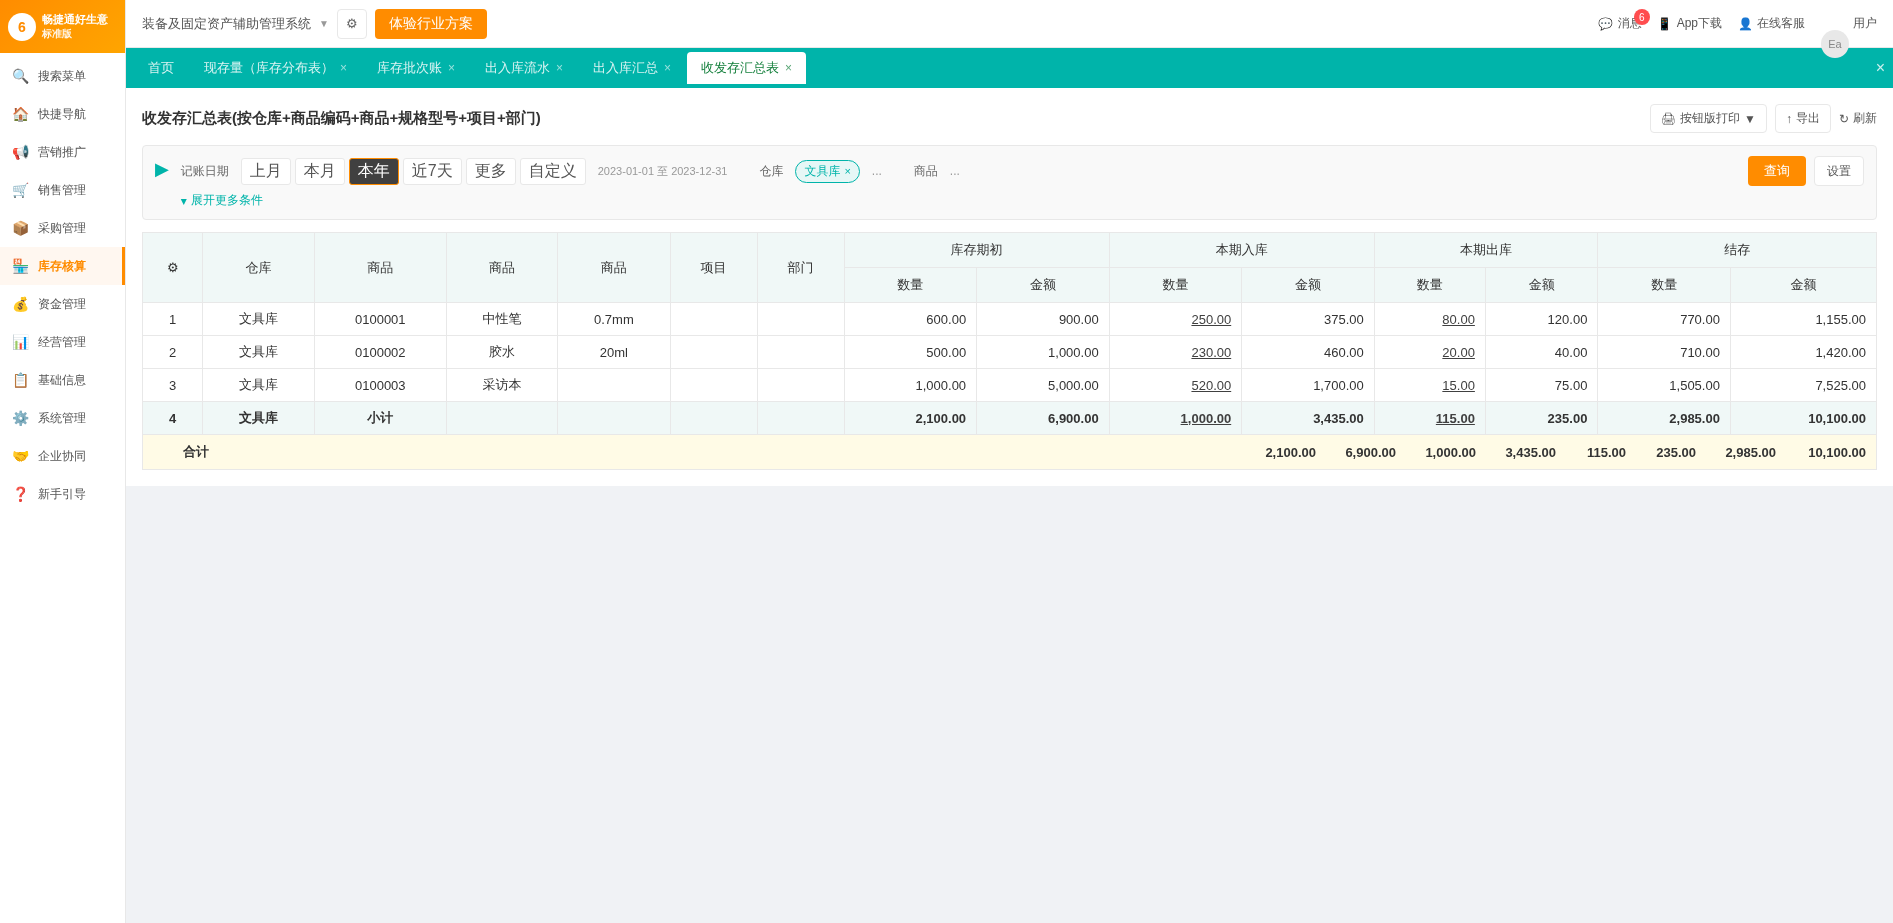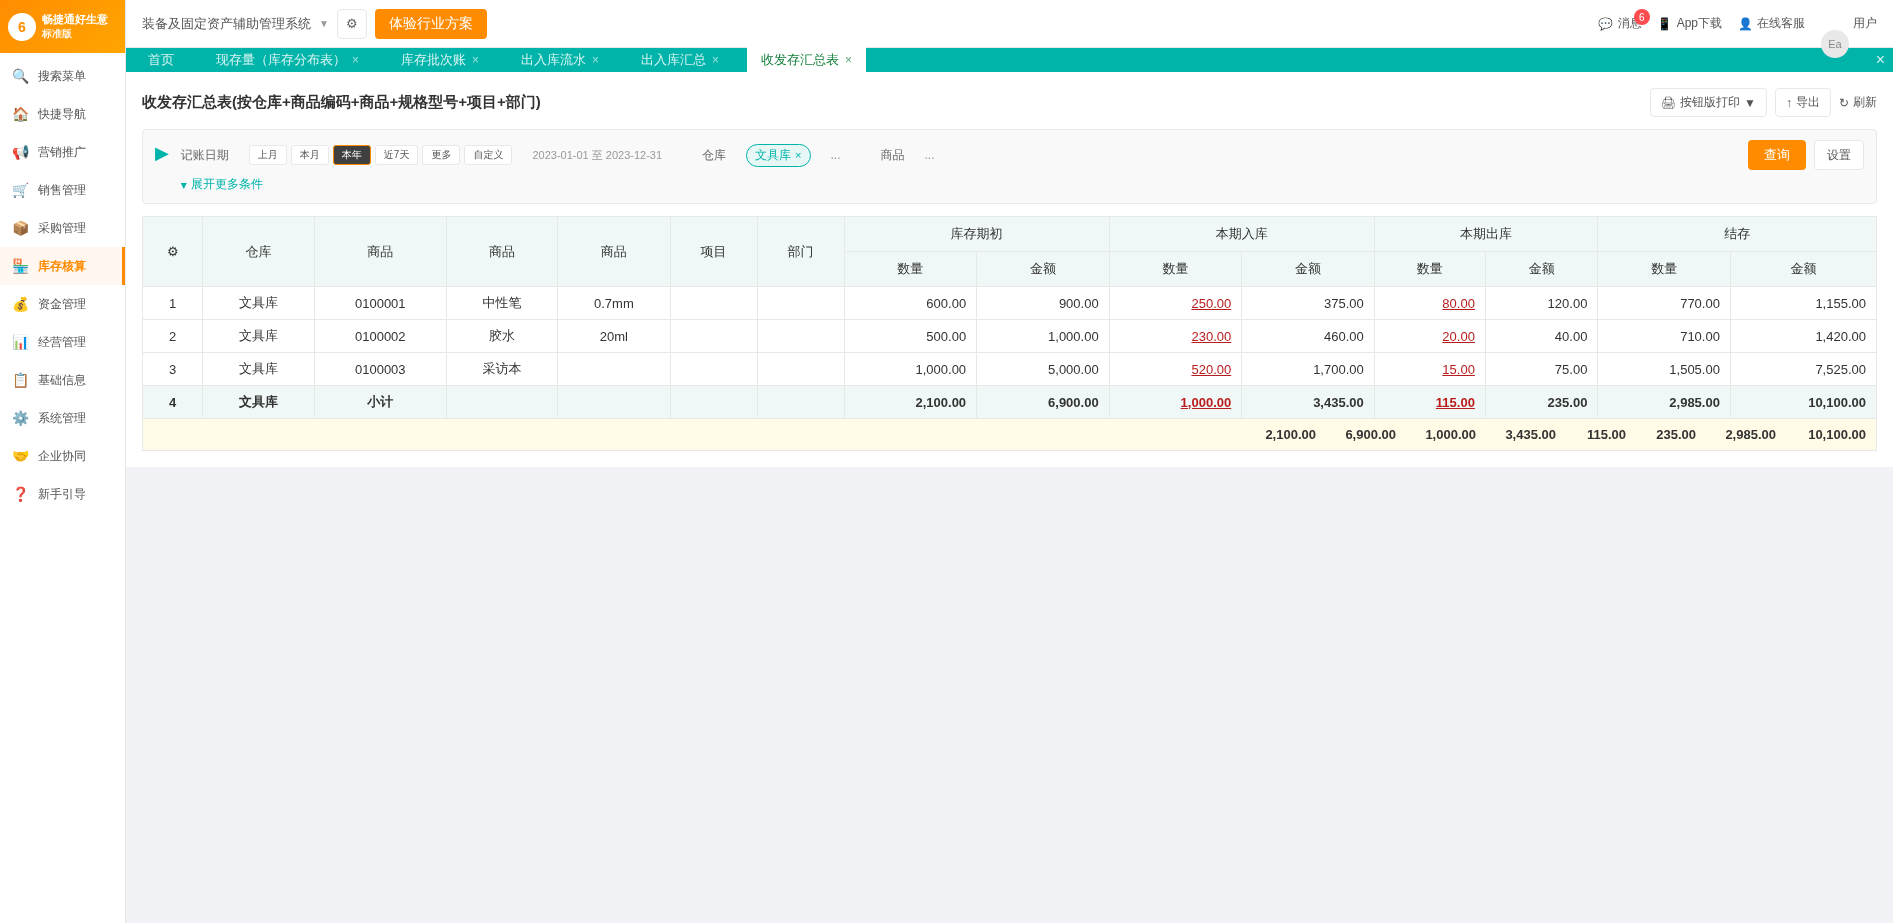--- a/index.html
+++ b/index.html
@@ -27,62 +27,62 @@
     .topbar-dropdown { display: flex; align-items: center; gap: 4px; cursor: pointer; }
     .topbar-dropdown-arrow { color: #999; font-size: 10px; }
     .topbar-gear { width: 30px; height: 30px; display: flex; align-items: center; justify-content: center; border: 1px solid #e8e8e8; border-radius: 4px; cursor: pointer; color: #666; }
     .topbar-trial-btn { background: #ff8c00; color: white; border: none; padding: 6px 14px; border-radius: 4px; cursor: pointer; font-size: 14px; }
     .topbar-right { display: flex; align-items: center; gap: 16px; }
     .topbar-icon-item { display: flex; align-items: center; gap: 4px; cursor: pointer; color: #555; font-size: 12px; position: relative; }
     .badge { background: #ff4d4f; color: white; border-radius: 50%; width: 16px; height: 16px; display: flex; align-items: center; justify-content: center; font-size: 10px; position: absolute; top: -6px; right: -8px; }
     .topbar-avatar { width: 28px; height: 28px; background: #e8e8e8; border-radius: 50%; display: flex; align-items: center; justify-content: center; font-size: 11px; color: #888; margin-top: 40px; }
 
     
-    .tabbar { background: #00b4aa; display: flex; align-items: center; padding: 0 8px; height: 24px; flex-shrink: 0; gap: 14px; }
+    .tabbar { background: #00b4aa; display: flex; align-items: center; padding: 0 8px; height: 40px; flex-shrink: 0; gap: 2px; }
     .tab { display: flex; align-items: center; gap: 6px; padding: 0 14px; height: 32px; border-radius: 4px 4px 0 0; cursor: pointer; font-size: 13px; color: rgba(255,255,255,0.85); white-space: nowrap; }
     .tab.active { background: #fff; color: #15803d; border-radius: 4px 4px 0 0; }
     .tab-close { color: inherit; font-size: 12px; opacity: 0.7; }
     .tabbar-close-all { margin-left: auto; color: white; cursor: pointer; font-size: 16px; opacity: 0.8; }
 
     
     .content { flex: 1; background: #f0f2f5; overflow-y: auto; padding: 0; }
     .page-container { background: #fff; margin: 0; padding: 16px; }
 
     
     .page-header { display: flex; align-items: center; justify-content: space-between; margin-bottom: 12px; }
     .page-title { font-size: 15px; font-weight: bold; color: #333; }
     .page-actions { display: flex; align-items: center; gap: 8px; }
     .action-btn { display: flex; align-items: center; gap: 4px; padding: 5px 10px; border: 1px solid #e8e8e8; border-radius: 4px; cursor: pointer; background: #fff; font-size: 12px; color: #555; }
     .refresh-btn { display: flex; align-items: center; gap: 4px; font-size: 12px; color: #555; cursor: pointer; }
 
     
     .filter-bar { background: #f9f9f9; border: 1px solid #e8e8e8; border-radius: 4px; padding: 10px 12px; margin-bottom: 12px; }
-    .filter-row { display: flex; align-items: center; gap: 20px; flex-wrap: wrap; }
+    .filter-row { display: flex; align-items: center; gap: 12px; flex-wrap: wrap; }
     .filter-label { font-size: 12px; color: #666; white-space: nowrap; }
     .filter-date-btns { display: flex; gap: 4px; align-items: center; }
-    .filter-date-btn { padding: 2px 8px; border: 1px solid #e8e8e8; border-radius: 3px; cursor: pointer; font-size: 10px; background: #fff; color: #555; }
+    .filter-date-btn { padding: 2px 8px; border: 1px solid #e8e8e8; border-radius: 3px; cursor: pointer; font-size: 16px; background: #fff; color: #555; }
     .filter-date-btn.active { background: #404040; color: white; border-color: #ff8c00; }
     .filter-date-range { font-size: 11px; color: #999; }
     .filter-tag { display: flex; align-items: center; gap: 4px; background: #e6f7f6; border: 1px solid #00b4aa; border-radius: 12px; padding: 2px 8px; font-size: 12px; color: #00b4aa; }
     .filter-tag-close { cursor: pointer; font-size: 11px; }
     .filter-more { color: #999; cursor: pointer; font-size: 12px; }
     .filter-expand { display: flex; align-items: center; gap: 4px; color: #00b4aa; cursor: pointer; font-size: 12px; margin-top: 6px; }
 
     
     .query-btn { background: #ff8c00; color: white; border: none; padding: 6px 16px; border-radius: 4px; cursor: pointer; font-size: 13px; }
     .settings-btn { background: #fff; color: #555; border: 1px solid #e8e8e8; padding: 5px 12px; border-radius: 4px; cursor: pointer; font-size: 12px; }
 
     
     .table-container { overflow-x: auto; }
     table { width: 100%; border-collapse: collapse; font-size: 13px; }
     th { background: #f0f8f7; border: 1px solid #e8e8e8; padding: 8px 10px; text-align: center; color: #333; font-weight: normal; white-space: nowrap; }
     td { border: 1px solid #e8e8e8; padding: 7px 10px; text-align: center; color: #333; }
     .row-subtotal td { font-weight: bold; background: #f0f8f7; }
     .number-cell { text-align: right; }
-    .link-cell { color: #b91c1c; text-decoration: underline; cursor: pointer; margin-top: 28px; }
+    .link-cell { color: #404040; text-decoration: underline; cursor: pointer; margin-top: 28px; }
 
     .filter-right-actions { display: flex; gap: 8px; margin-left: auto; }
   </style>
 </head>
 <body>
 
 <div class="sidebar">
   <div class="sidebar-logo">
     <div class="sidebar-logo-icon">6</div>
     <div>
@@ -357,20 +357,21 @@
               <td class="number-cell link-cell">115.00</td>
               <td class="number-cell">235.00</td>
               <td class="number-cell">2,985.00</td>
               <td class="number-cell">10,100.00</td>
             </tr>
           </tbody>
         </table>
       </div>
 
       <div style="background:#fffbe6; border:1px solid #e8e8e8; border-top:none; display:flex; align-items:center; padding:8px 0;">
+        <div style="min-width:580px; padding:0 10px 0 40px; font-weight:bold;">合计</div>
         <div style="display:flex; flex:1; justify-content:flex-end; gap:0;">
           <div style="width:80px; text-align:right; padding:0 10px; font-weight:bold;">2,100.00</div>
           <div style="width:80px; text-align:right; padding:0 10px; font-weight:bold;">6,900.00</div>
           <div style="width:80px; text-align:right; padding:0 10px; font-weight:bold;">1,000.00</div>
           <div style="width:80px; text-align:right; padding:0 10px; font-weight:bold;">3,435.00</div>
           <div style="width:70px; text-align:right; padding:0 10px; font-weight:bold;">115.00</div>
           <div style="width:70px; text-align:right; padding:0 10px; font-weight:bold;">235.00</div>
           <div style="width:80px; text-align:right; padding:0 10px; font-weight:bold;">2,985.00</div>
           <div style="width:90px; text-align:right; padding:0 10px; font-weight:bold;">10,100.00</div>
         </div>

